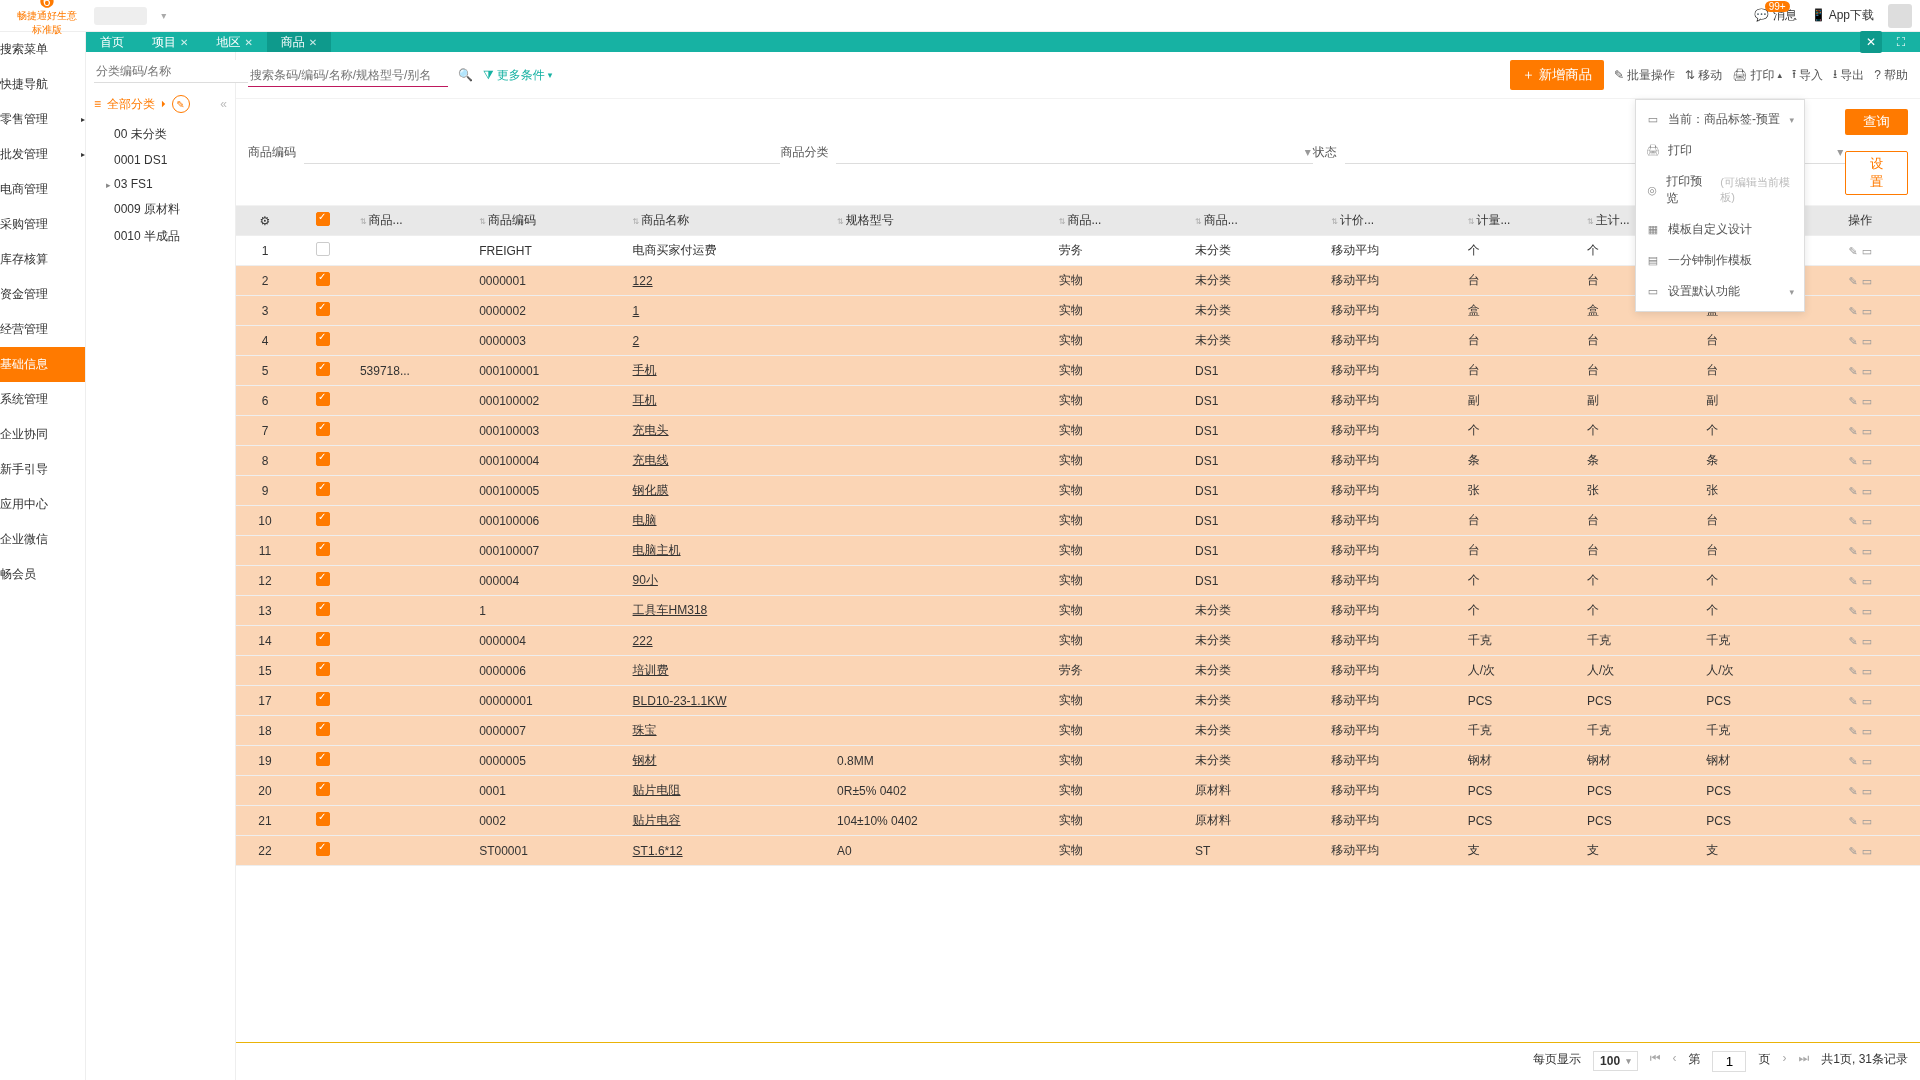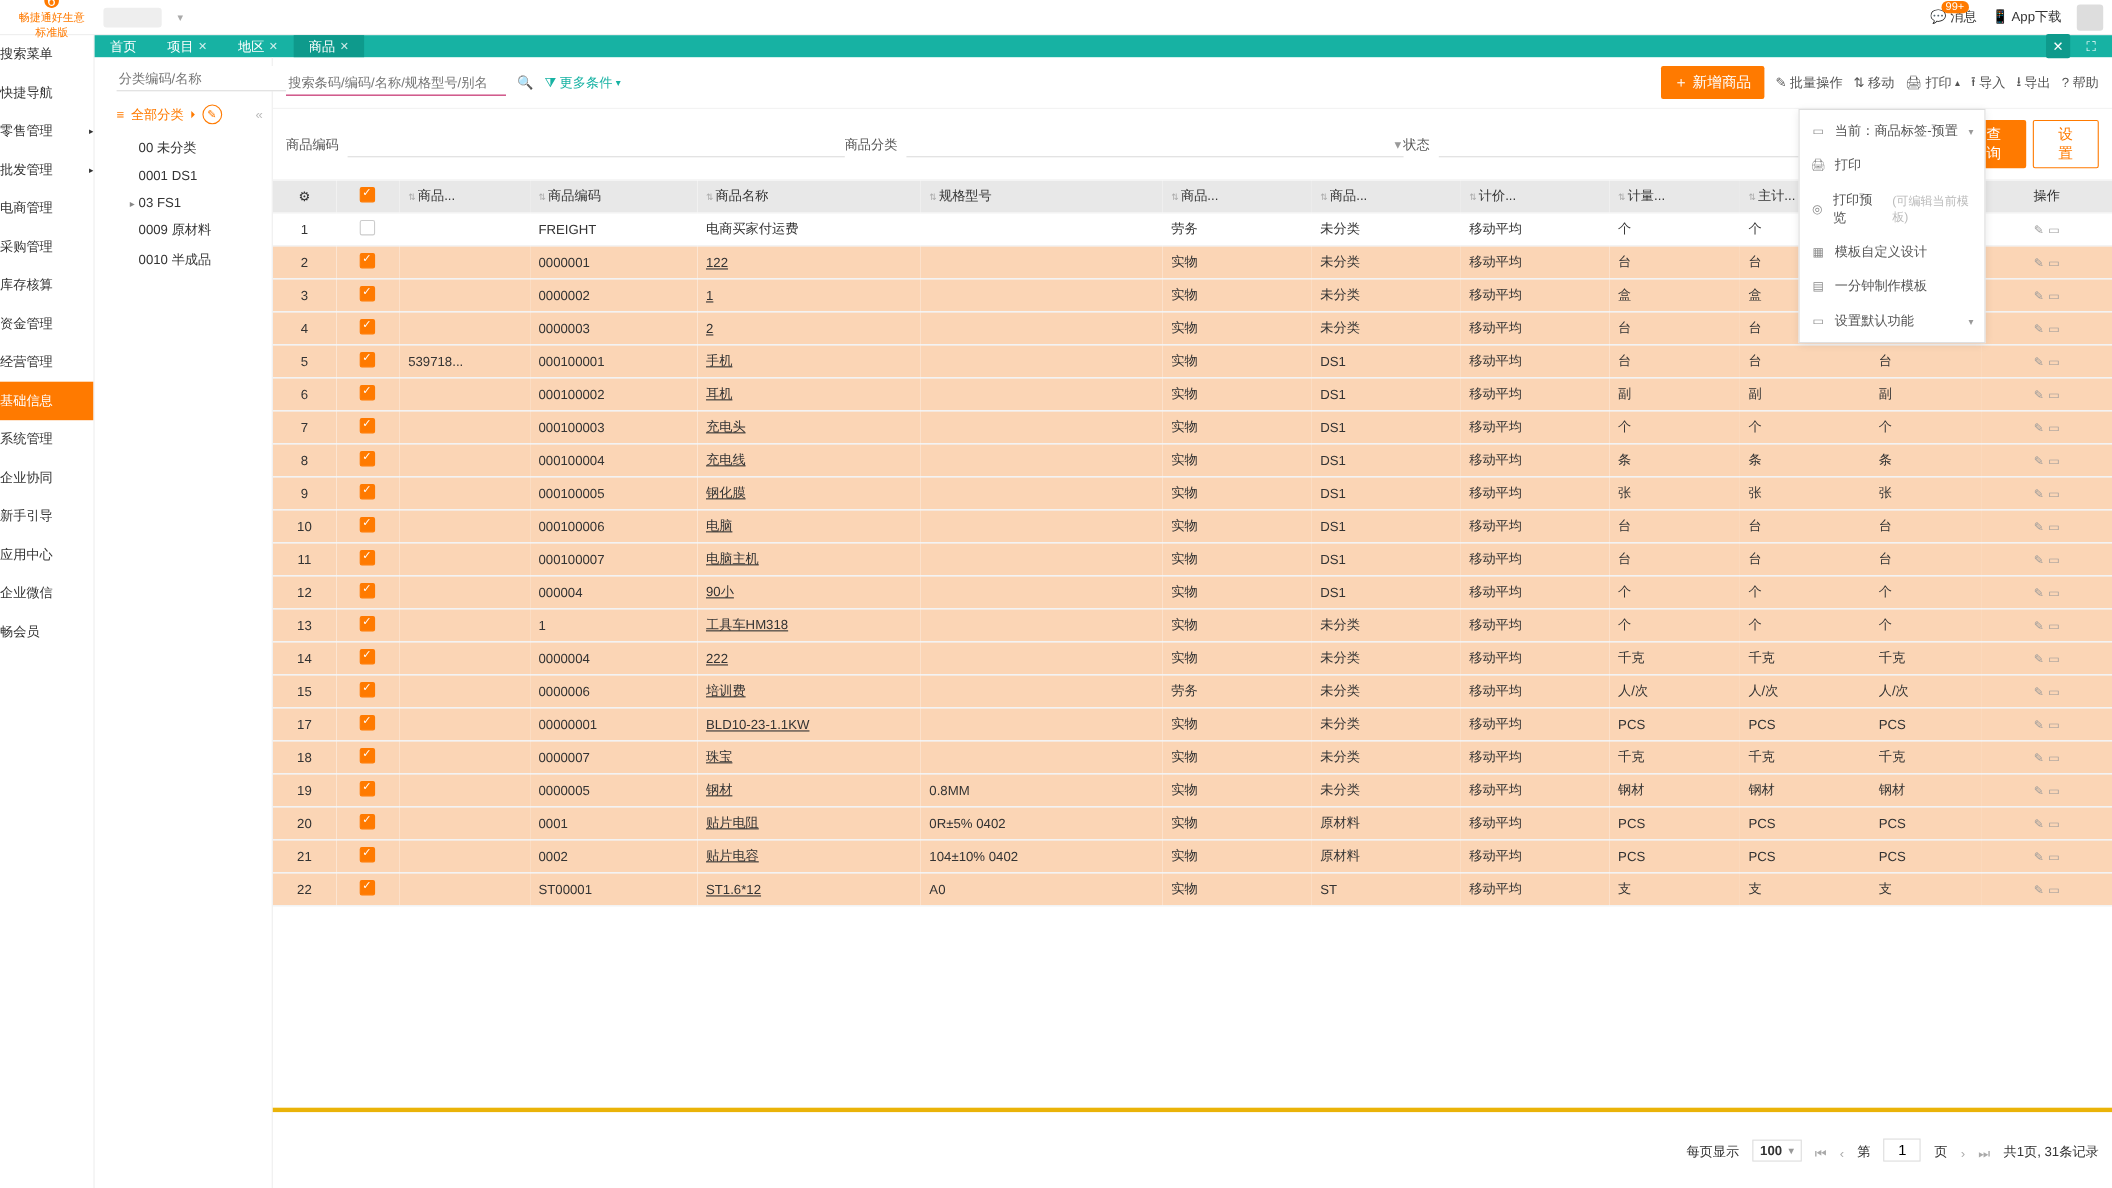--- a/index.html
+++ b/index.html
@@ -33,21 +33,21 @@
 
 .tabs-row { display: flex; align-items: center; height: 20px; background: #17b2a3; color: #fff; }
 .tab { padding: 0 14px; height: 100%; display: flex; align-items: center; gap: 4px; cursor: pointer; }
 .tab.active { background: #0e9a8c; }
 .tab .x { font-size: 10px; opacity: .8; }
 .tab-actions { margin-left: auto; display: flex; align-items: center; gap: 8px; padding-right: 8px; }
 .tab-iconbtn { width: 22px; height: 22px; display: flex; align-items: center; justify-content: center; cursor: pointer; }
 .tab-iconbtn.dark { background: #0e9a8c; border-radius: 2px; }
 
 
-.content { display: flex; flex: 1; min-height: 0; margin-left: 12px; }
+.content { display: flex; flex: 1; min-height: 0; }
 
 
 .cat-panel { width: 150px; border-right: 1px solid #eee; display: flex; flex-direction: column; }
 .cat-search-row { display: flex; align-items: center; padding: 8px 8px 4px; }
 .cat-search { flex: 1; border: none; border-bottom: 1px solid #ddd; padding: 4px 2px; color: #999; outline: none; font-size: 12px; }
 .search-ico { color: #ff7a00; cursor: pointer; }
 .cat-header { display: flex; align-items: center; gap: 6px; padding: 8px; color: #ff7a00; font-weight: 500; }
 .round-btn { border: 1px solid #ff7a00; color: #ff7a00; border-radius: 50%; width: 18px; height: 18px; display: inline-flex; align-items: center; justify-content: center; font-size: 10px; }
 .collapse-btn { color: #bbb; margin-left: auto; cursor: pointer; }
 .cat-list { flex: 1; overflow: auto; }
@@ -64,21 +64,21 @@
 .toolbar .spacer { flex: 1; }
 .btn-primary { background: #ff7a00; color: #fff; border: none; padding: 6px 12px; border-radius: 2px; cursor: pointer; }
 .t-action { color: #555; cursor: pointer; display: inline-flex; align-items: center; gap: 3px; }
 
 
 .filter-row { display: flex; align-items: center; padding: 10px 12px; border-bottom: 1px solid #f2f2f2; position: relative; }
 .filter-group { width: 33%; display: flex; align-items: center; gap: 8px; }
 .filter-group label { color: #555; white-space: nowrap; }
 .filter-input { flex: 1; border: none; border-bottom: 1px solid #ddd; padding: 4px 2px; outline: none; }
 .filter-select { flex: 1; border: none; border-bottom: 1px solid #ddd; padding: 4px 2px; color: #999; display: flex; justify-content: space-between; cursor: pointer; }
-.action-buttons { display: flex; flex-direction: row; gap: 6px; margin-left: auto; }
+.action-buttons { display: flex; flex-direction: column; gap: 16px; margin-left: auto; }
 .btn-query { background: #ff7a00; color: #fff; border: none; padding: 4px 18px; border-radius: 2px; cursor: pointer; }
 .btn-setting { background: #fff; color: #ff7a00; border: 1px solid #ff7a00; padding: 3px 18px; border-radius: 2px; cursor: pointer; }
 
 
 .dropdown { position: absolute; top: 0; right: 115px; width: 170px; background: #fff; border: 1px solid #ddd; box-shadow: 0 2px 8px rgba(0,0,0,.1); z-index: 50; padding: 4px 0; }
 .dd-item { padding: 7px 10px; display: flex; align-items: center; gap: 8px; cursor: pointer; color: #555; }
 .dd-item .hint { color: #bbb; font-size: 11px; margin-left: 4px; }
 .dd-item .dd-chev { margin-left: auto; font-size: 9px; color: #999; }
 .dd-ico { width: 14px; text-align: center; color: #888; font-size: 11px; }
 
@@ -94,21 +94,21 @@
 tbody tr.sel { background: #fbd5b5; }
 tbody tr:not(.sel):nth-child(even) { background: #fafafa; }
 .chk { display: inline-block; width: 14px; height: 14px; border-radius: 2px; border: 1px solid #ccc; }
 .chk.on { background: #ff7a00; border-color: #ff7a00; position: relative; }
 .chk.on::after { content: '✓'; color: #fff; font-size: 10px; position: absolute; top: -2px; left: 1px; }
 .link { color: #444; text-decoration: underline; cursor: pointer; }
 tbody tr.sel .link { color: #333; }
 .ops-cell span { color: #999; cursor: pointer; margin: 0 2px; font-size: 11px; }
 
 
-.pager { display: flex; align-items: flex-end; justify-content: flex-end; gap: 12px; padding: 24px 12px; border-top: 4px solid #eab308; }
+.pager { display: flex; align-items: flex-start; justify-content: flex-end; gap: 12px; padding: 8px 12px; border-top: 1px solid #eab308; }
 .page-box { border: 1px solid #ddd; padding: 2px 6px; display: inline-flex; align-items: center; gap: 6px; font-weight: bold; }
 .page-input { width: 34px; border: 1px solid #ddd; text-align: center; padding: 2px; }
 .pager .navbtn { color: #aaa; cursor: pointer; }
 </style>
 </head>
 <body>
 
 <div class="app">
 
   <div class="topbar">

